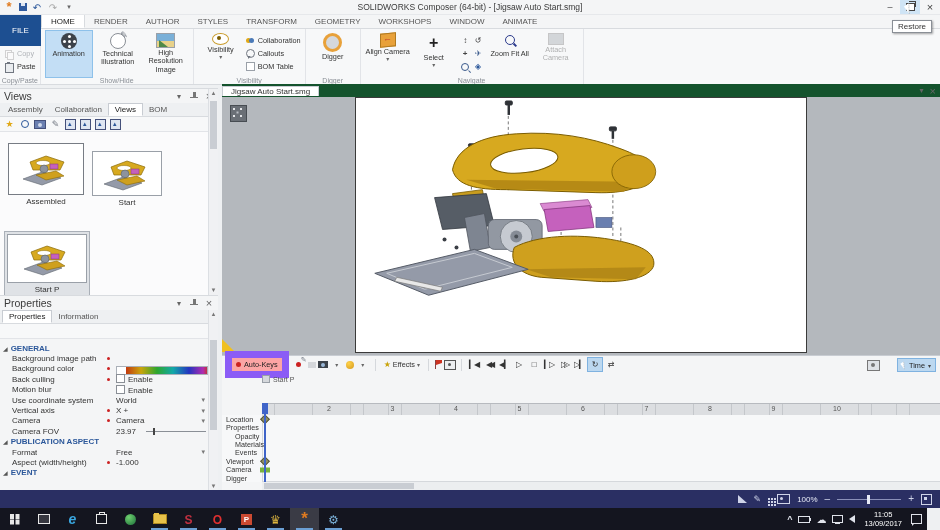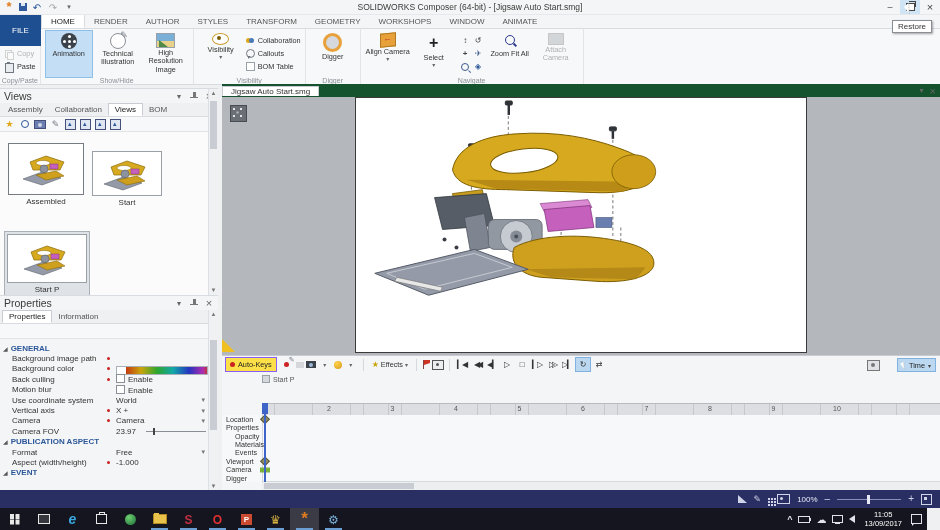--- a/index.html
+++ b/index.html
@@ -155,21 +155,21 @@
   .film-icon::before{content:"";position:absolute;left:2px;top:2px;width:2px;height:2px;background:#e4e6e9;
      box-shadow:7px 0 0 #e4e6e9,0 7px 0 #e4e6e9,7px 7px 0 #e4e6e9,3.5px 3.5px 0 #b8bcc2}
   .corner-tri{position:absolute;left:0;bottom:3px;width:0;height:0;border-bottom:13px solid #f0c020;border-right:13px solid transparent}
   .canvas3d{position:absolute;left:133px;top:0;width:450px;height:254px;background:#fff;border:1px solid #3a3a3a}
   .canvas3d svg{display:block;width:100%;height:100%}
 
   
   .timeline{position:absolute;left:222px;top:355px;width:718px;height:135px;background:#f4f5f6;border-top:1px solid #c8ccd2}
   .tl-head{height:16px;display:flex;align-items:center;padding:0 5px;font-size:10.5px;color:#3a3a3a}
   .tl-toolbar{position:relative;height:17px;display:flex;align-items:center;gap:3px;padding-left:3px}
-  .autokeys{background:#fde047;border:1px solid #8b5cf6;font-size:7.3px;height:13px;display:flex;align-items:center;gap:3px;padding:0 4px;color:#222}
+  .autokeys{background:#fca5a5;border:7px solid #8b5cf6;font-size:7.3px;height:13px;display:flex;align-items:center;gap:3px;padding:0 4px;color:#222}
   .autokeys::before{content:"";width:5px;height:5px;border-radius:50%;background:#cc2222}
   .tbtn{width:14px;height:13px;display:flex;align-items:center;justify-content:center;font-size:8px;color:#333;position:relative}
   .tbtn.active{background:#bcd8f0;border:1px solid #7fb2e0}
   .tbtn.disabled{opacity:.35}
   .tsep{width:1px;height:12px;background:#d5d8dc;margin:0 2px}
   .ic-record-key::before{content:"";width:5px;height:5px;border-radius:50%;background:#cc2222}
   .ic-record-key::after{content:"\270E";position:absolute;right:-1px;top:-2px;font-size:7px;color:#707680}
   .ic-key-off{width:8px;height:6px;background:#9aa0a8}
   .ic-camera-key{width:10px;height:7px;background:#3c424a;position:relative}
   .ic-camera-key::before{content:"";position:absolute;left:3px;top:1.5px;width:4px;height:4px;border-radius:50%;background:#9ab8d8}

